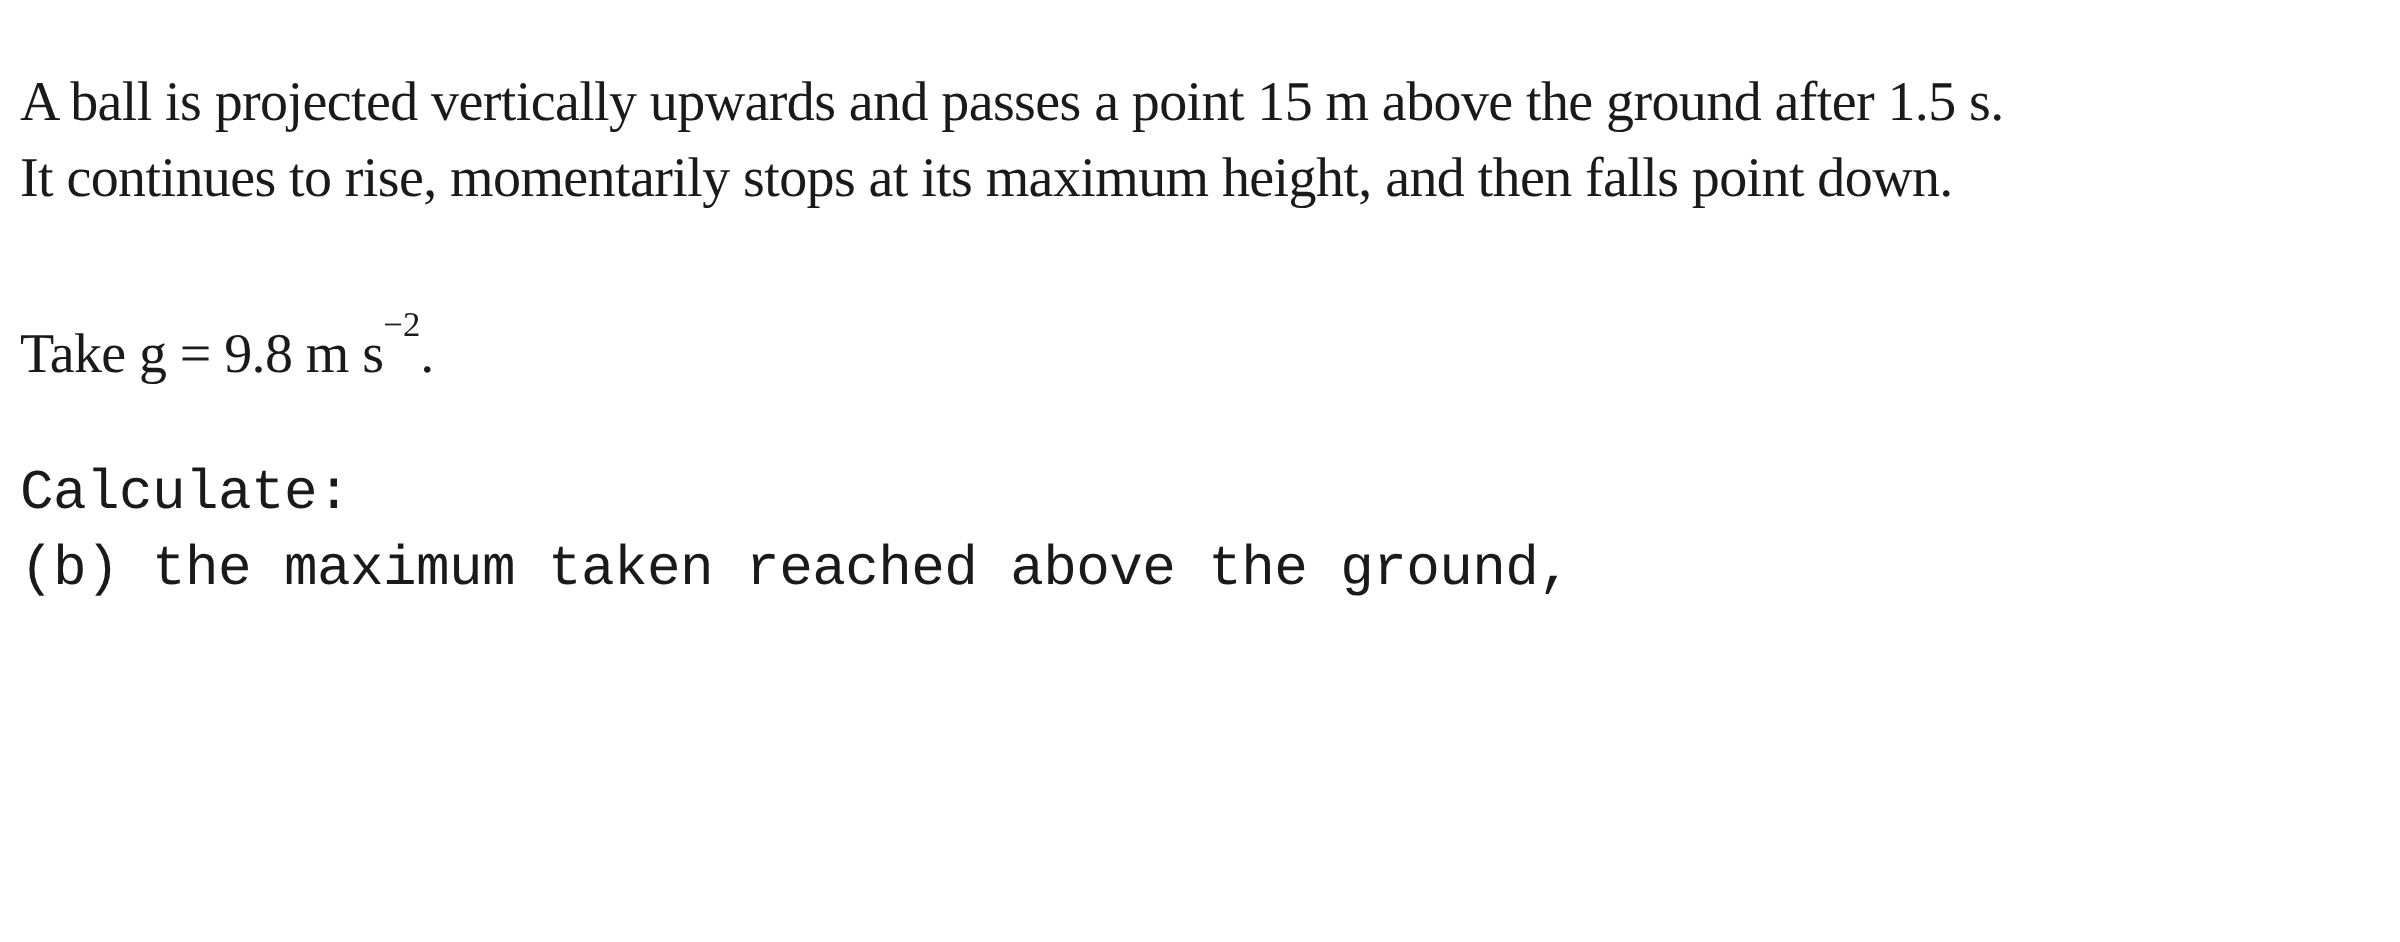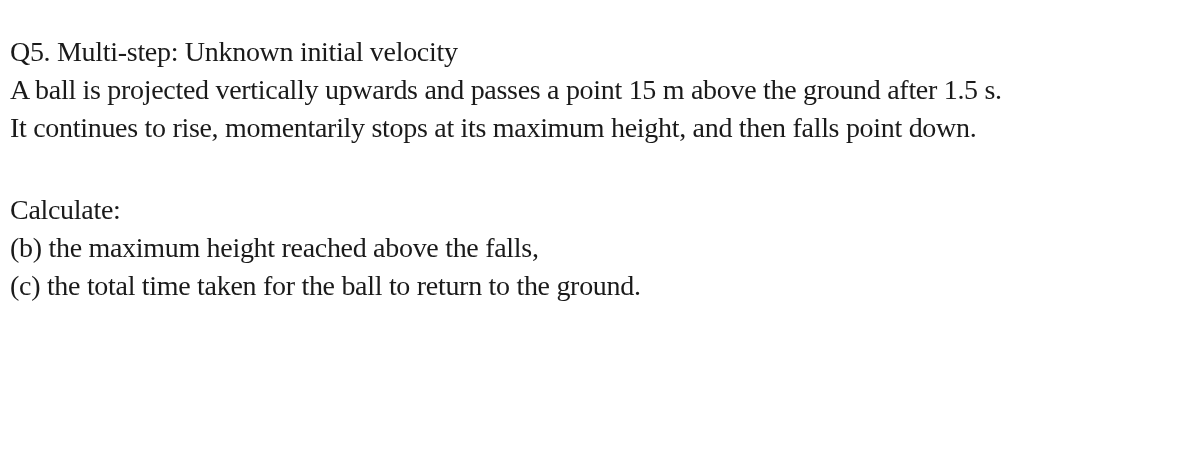--- a/index.html
+++ b/index.html
@@ -24,41 +24,43 @@
     margin: 0;
     white-space: nowrap;
   }
   .line {
     white-space: nowrap;
   }
   .given-para {
     margin-top: 50px;
   }
   .calculate-para {
-    margin-top: 44px;
+    margin-top: 32px;
+    font-family: Liberation Mono, monospace;
   }
   sup.exp {
     font-size: 0.62em;
     line-height: 0;
     position: relative;
     top: -0.45em;
     letter-spacing: 0;
   }
 </style>
 </head>
 <body style="background: rgb(255, 255, 255); color: rgb(26, 26, 26);">
 
 <div class="question-wrap">
 
   <div class="para">
-    <div class="line">Q5. Multi-step: Unknown initial velocity</div>
     <div class="line">A ball is projected vertically upwards and passes a point 15 m above the ground after 1.5 s.</div>
     <div class="line">It continues to rise, momentarily stops at its maximum height, and then falls point down.</div>
   </div>
 
+  <div class="para given-para">
+    <span>Take g = 9.8 m s</span><sup class="exp">−2</sup><span>.</span>
+  </div>
 
   <div class="para calculate-para">
     <div class="line">Calculate:</div>
-    <div class="line">(b) the maximum height reached above the falls,</div>
-    <div class="line">(c) the total time taken for the ball to return to the ground.</div>
+    <div class="line">(b) the maximum taken reached above the ground,</div>
   </div>
 
 </div>
 
 </body></html>

